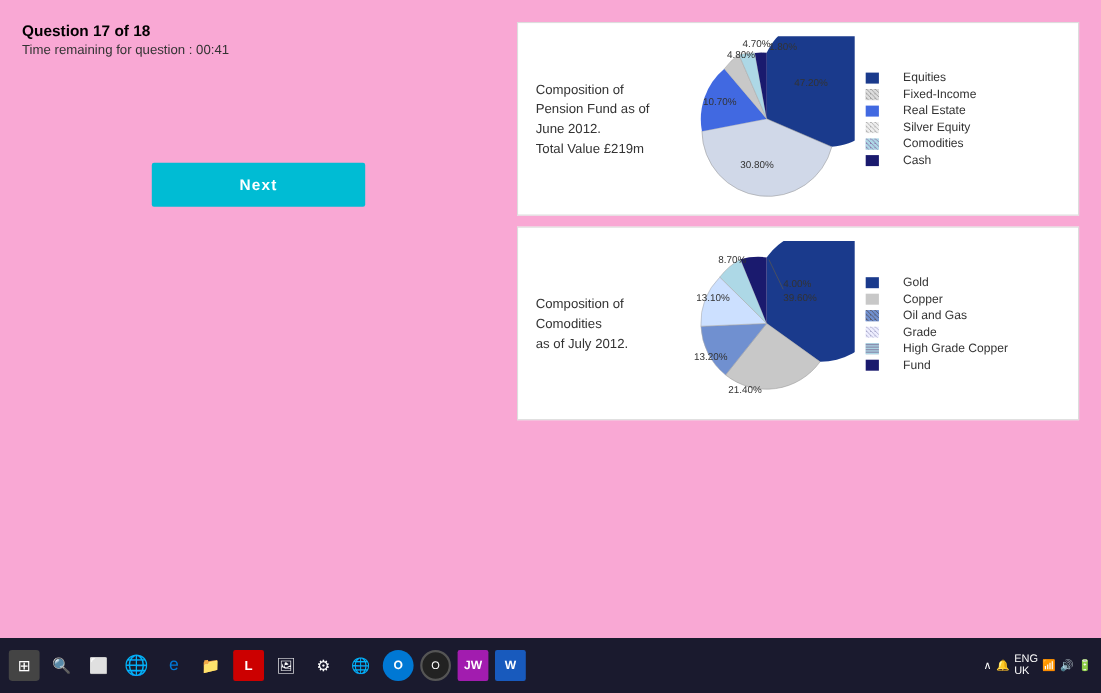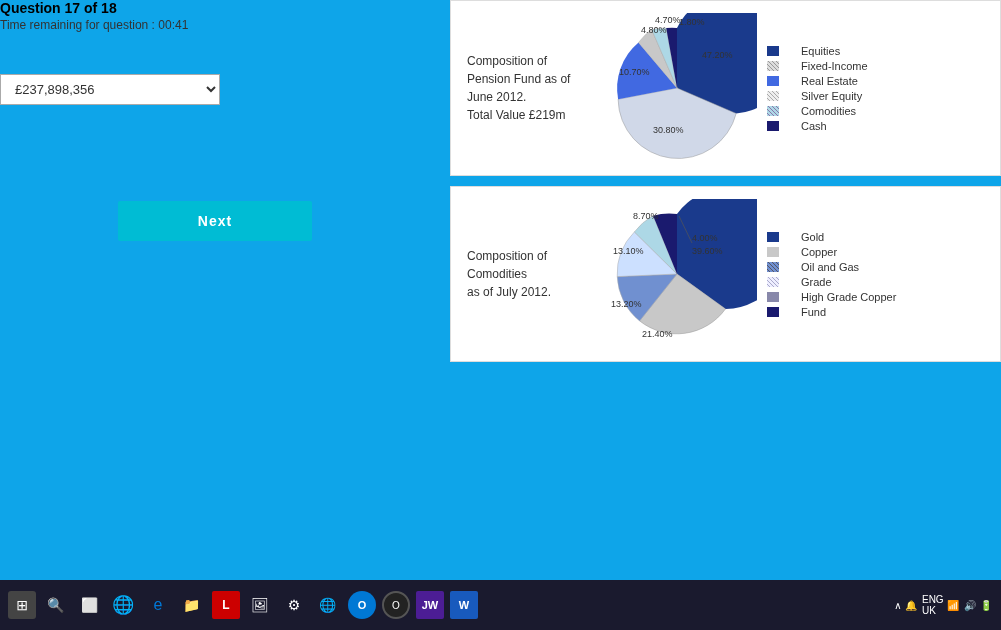--- a/index.html
+++ b/index.html
@@ -5,42 +5,42 @@
     * { box-sizing: border-box; margin: 0; padding: 0; }
     body {
       background: #1a1a2e;
       font-family: Arial, sans-serif;
       width: 1001px;
       height: 630px;
       overflow: hidden;
       position: relative;
     }
     .main-content {
-      background: #0ea5e9;
+      background: #f9a8d4;
       width: 1001px;
       height: 580px;
       display: flex;
       flex-direction: row;
+      padding: 20px;
       gap: 20px;
     }
     .left-panel {
       flex: 0 0 430px;
       display: flex;
       flex-direction: column;
       gap: 16px;
     }
     .question-number {
       font-weight: bold;
       font-size: 14px;
       margin-bottom: 2px;
     }
     .time-remaining {
       font-size: 12px;
       color: #333;
-      margin-bottom: 10px;
     }
     .question-text {
       font-size: 13px;
       color: #222;
       line-height: 1.6;
       max-width: 370px;
     }
     .answer-select {
       margin-top: 16px;
       width: 220px;
@@ -139,23 +139,20 @@
 <body>
 
 <div class="main-content">
 
   <div class="left-panel">
     <div>
       <div class="question-number">Question 17 of 18</div>
       <div class="time-remaining">Time remaining for question : 00:41</div>
     </div>
 
-    <select class="answer-select">
-      <option>£237,898,356</option>
-    </select>
 
     <div style="margin-top: 80px; display: flex; justify-content: center;">
       <button class="next-button">Next</button>
     </div>
   </div>
 
   <div class="right-panel">
 
     <div class="chart-card">
       <div class="chart-label">
@@ -300,21 +297,21 @@
   <div class="taskbar-icon">⬜</div>
   <div class="taskbar-icon" style="font-size:18px;">🌐</div>
   <div class="taskbar-icon" style="color:#0078d7; font-size:16px;">e</div>
   <div class="taskbar-icon">📁</div>
   <div class="taskbar-icon" style="background:#c00; color:white; border-radius:2px; font-weight:bold; font-size:12px;">L</div>
   <div class="taskbar-icon">🖼</div>
   <div class="taskbar-icon">⚙</div>
   <div class="taskbar-icon">🌐</div>
   <div class="taskbar-icon" style="background:#0078d4; color:white; border-radius:50%; font-size:11px; font-weight:bold;">O</div>
   <div class="taskbar-icon" style="border-radius:50%; width:28px; height:28px; background:#222; border: 2px solid #555; display:flex; align-items:center; justify-content:center; font-size:10px; color:white;">O</div>
-  <div class="taskbar-icon" style="background:#4c1d95; color:white; font-size:11px; font-weight:bold; border-radius:2px;">JW</div>
+  <div class="taskbar-icon" style="background:#a21caf; color:white; font-size:11px; font-weight:bold; border-radius:2px;">JW</div>
   <div class="taskbar-icon" style="background:#185abd; color:white; font-size:11px; font-weight:bold; border-radius:2px;">W</div>
   <div class="taskbar-right">
     <span>∧</span>
     <span>🔔</span>
     <span>ENG<br>UK</span>
     <span>📶</span>
     <span>🔊</span>
     <span>🔋</span>
   </div>
 </div>

